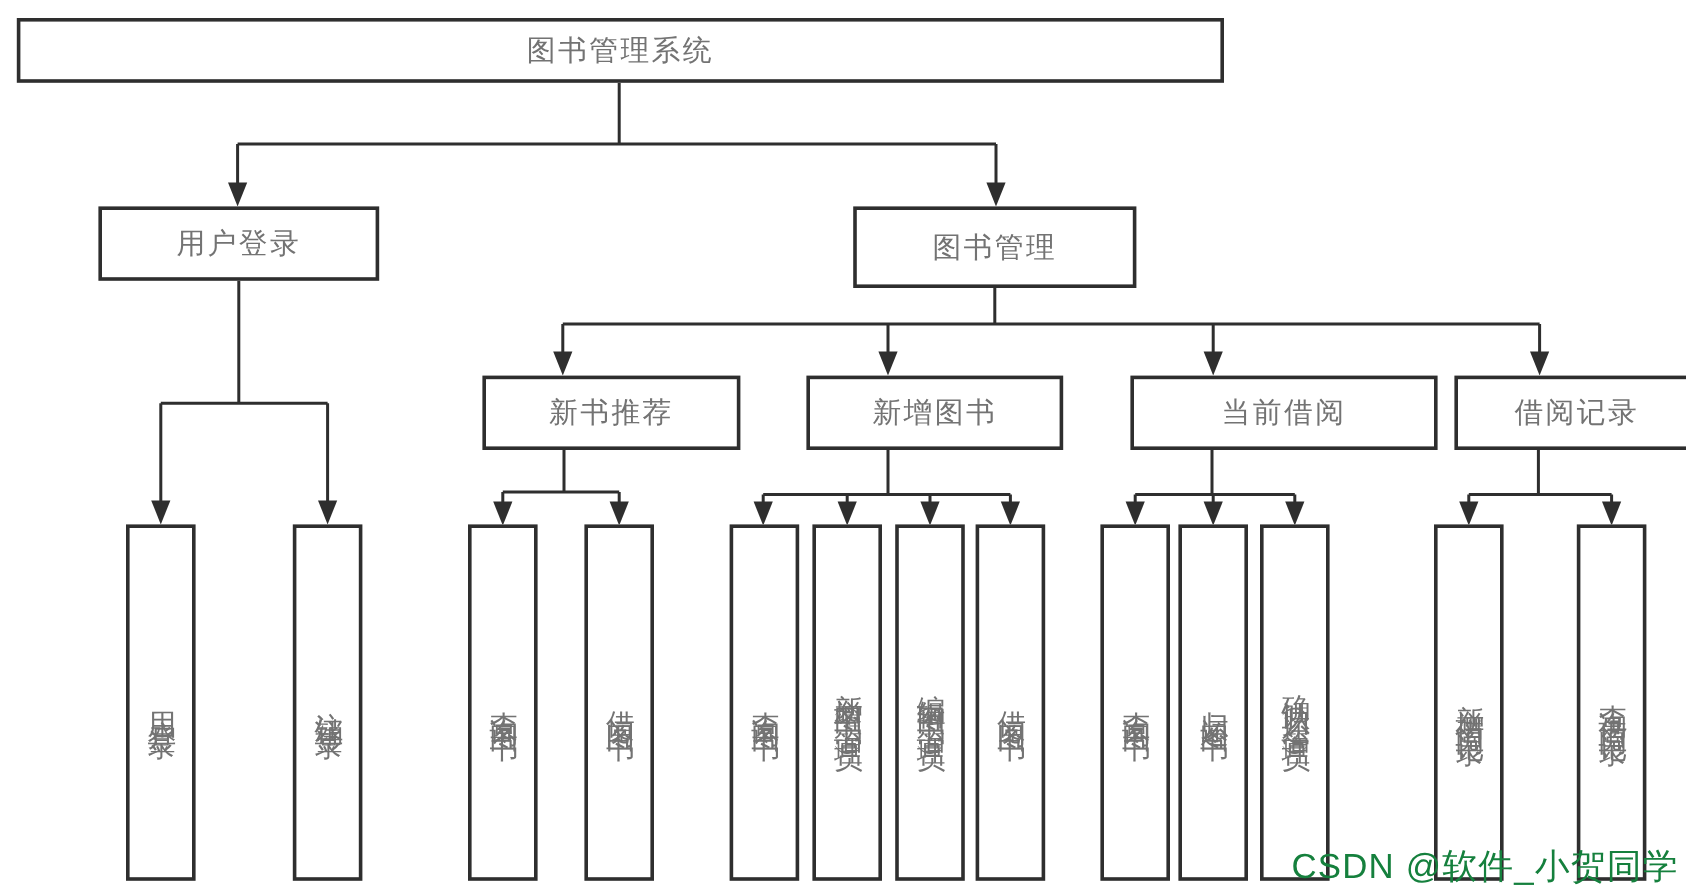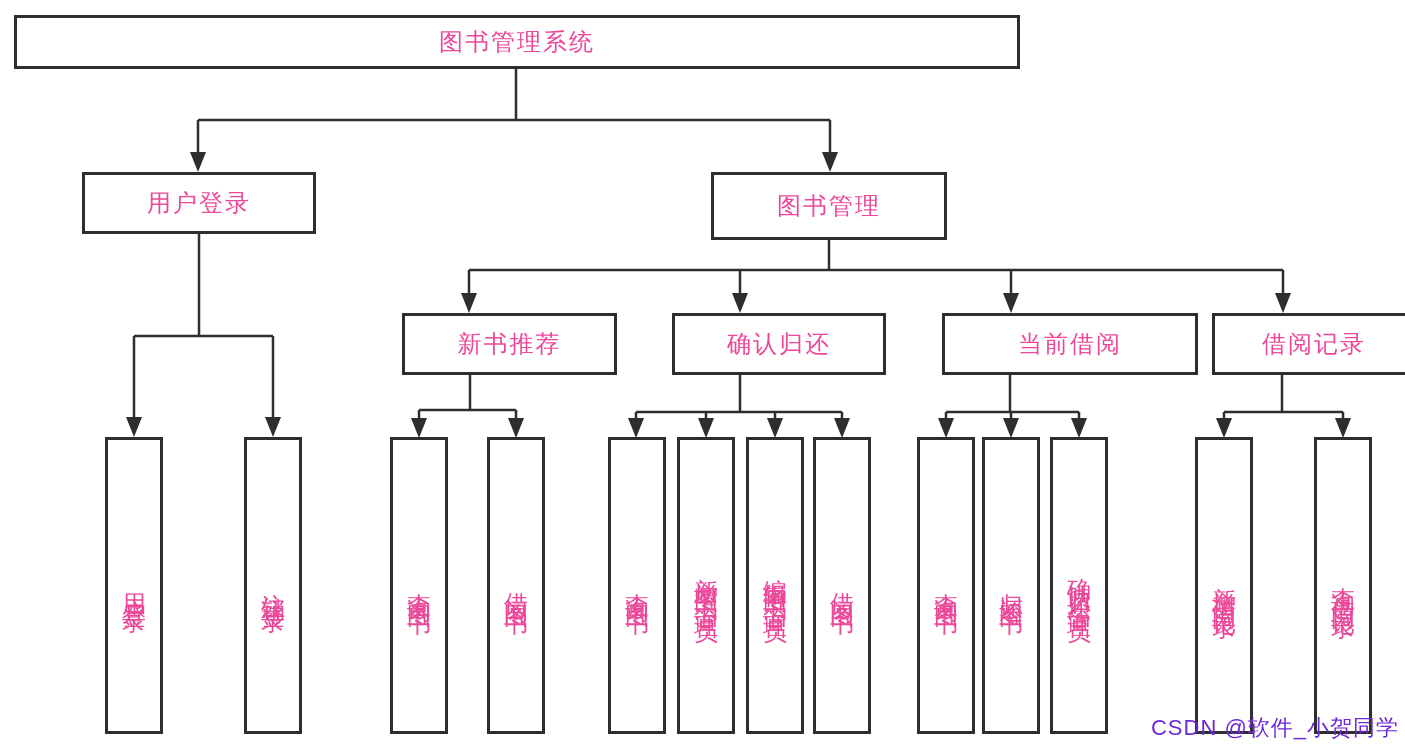--- a/index.html
+++ b/index.html
@@ -18,21 +18,21 @@
     z-index: 1;
   }
   .box {
     position: absolute;
     box-sizing: border-box;
     background: #ffffff;
     border: 3px solid #2e2e2e;
     display: flex;
     align-items: center;
     justify-content: center;
-    color: #ec4899;
+    color: #737373;
     z-index: 2;
     text-align: center;
   }
   .hlabel {
     font-size: 24px;
     letter-spacing: 2px;
     white-space: nowrap;
   }
   .vlabel {
     writing-mode: vertical-rl;
@@ -41,22 +41,22 @@
     letter-spacing: 6px;
     line-height: 1;
   }
   .vbox { width: 58px; top: 437px; height: 297px; }
   .lvl3 { top: 313px; height: 62px; margin-left: 39px; }
   #watermark {
     position: absolute;
     right: 6px;
     bottom: 4px;
     z-index: 3;
-    font-size: 22px;
-    color: #6d28d9;
+    font-size: 29px;
+    color: #15803d;
     letter-spacing: 1px;
     white-space: nowrap;
   }
 </style>
 </head>
 <body>
 
 <div id="stage">
 
   <svg id="connectors" viewBox="0 0 1405 747" xmlns="http://www.w3.org/2000/svg">
@@ -107,21 +107,21 @@
     <span class="hlabel">用户登录</span>
   </div>
   <div class="box" style="left:711px; top:172px; width:236px; height:68px;">
     <span class="hlabel">图书管理</span>
   </div>
 
   <div class="box lvl3" style="left:363px; width:215px;">
     <span class="hlabel">新书推荐</span>
   </div>
   <div class="box lvl3" style="left:633px; width:214px;">
-    <span class="hlabel">确认归还</span>
+    <span class="hlabel">新增图书</span>
   </div>
   <div class="box lvl3" style="left:903px; width:256px;">
     <span class="hlabel">当前借阅</span>
   </div>
   <div class="box lvl3" style="left:1173px; width:204px;">
     <span class="hlabel">借阅记录</span>
   </div>
 
   <div class="box vbox" style="left:105px;">
     <span class="vlabel">用户登录</span>

